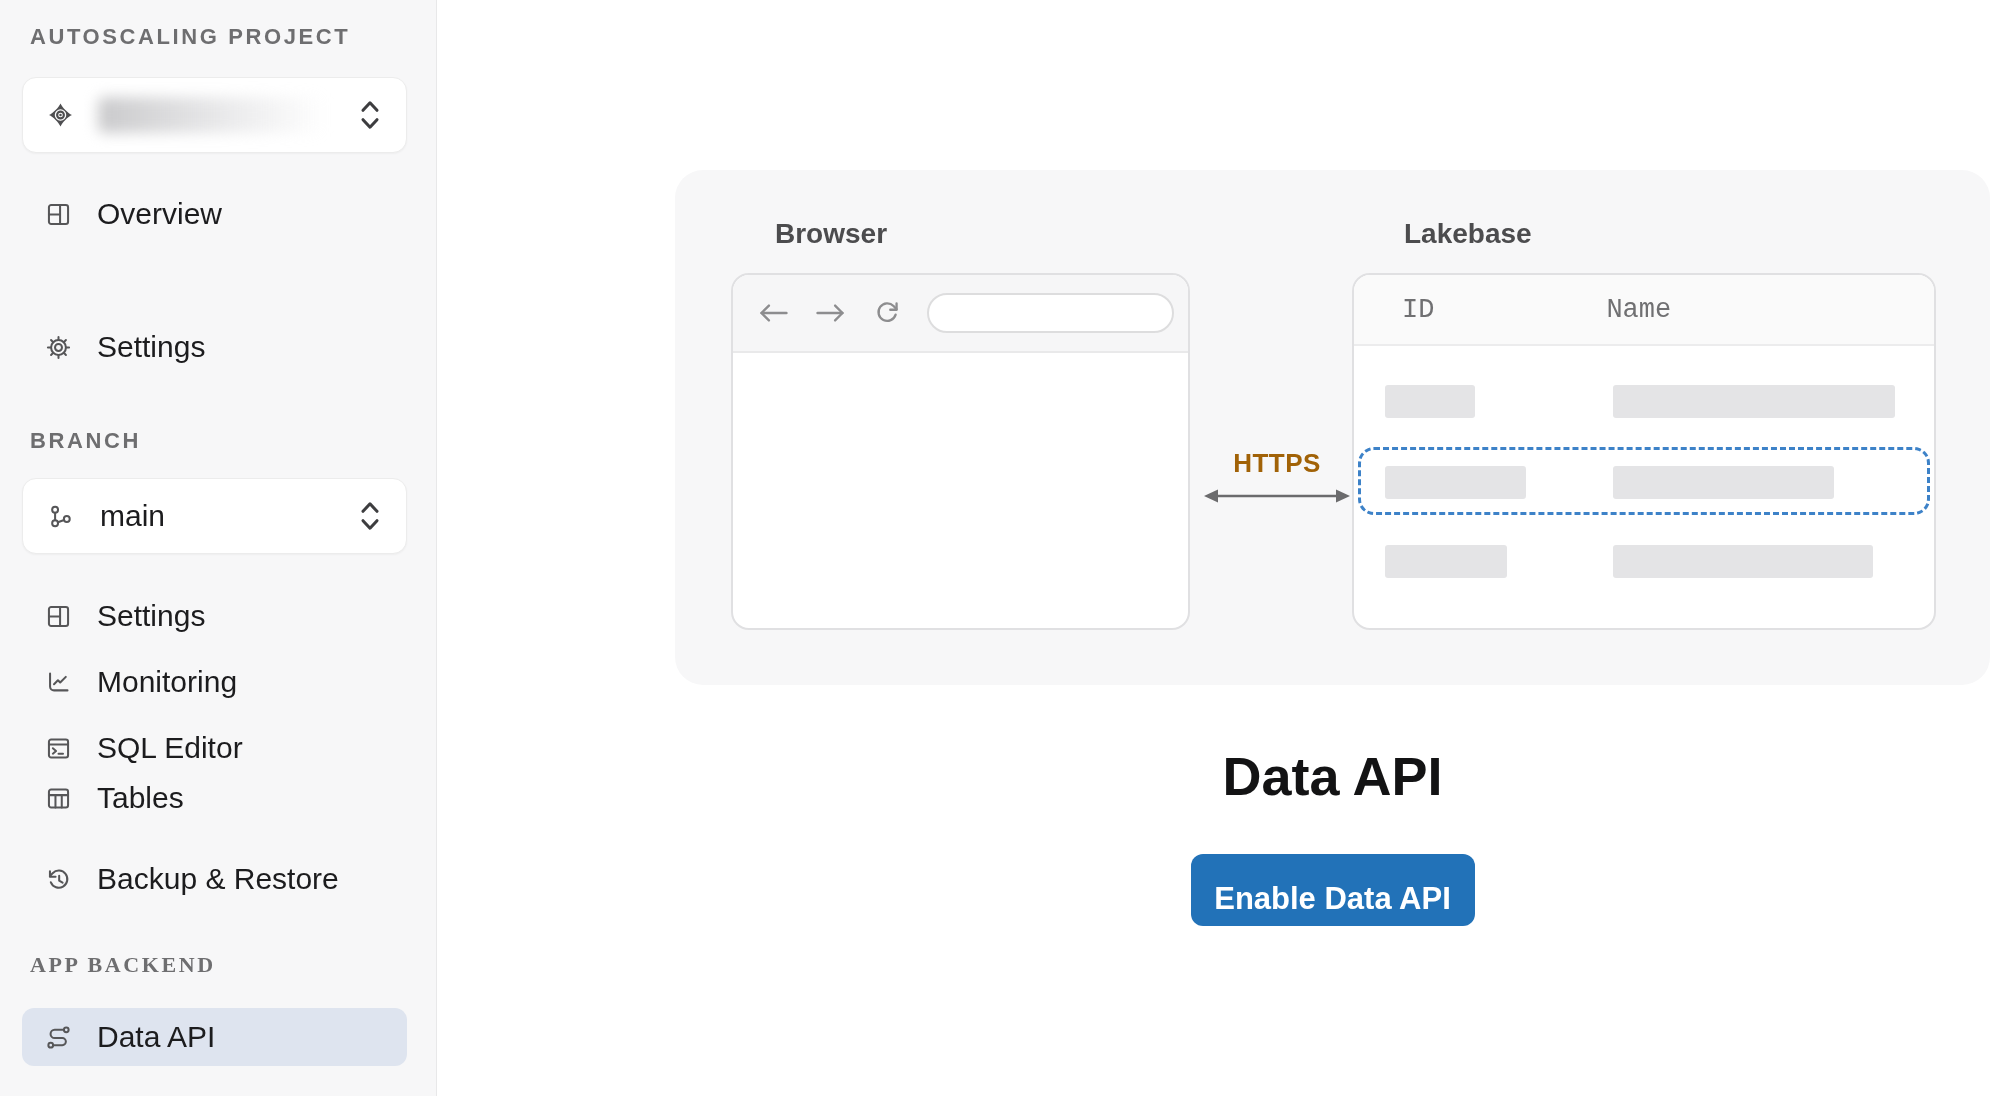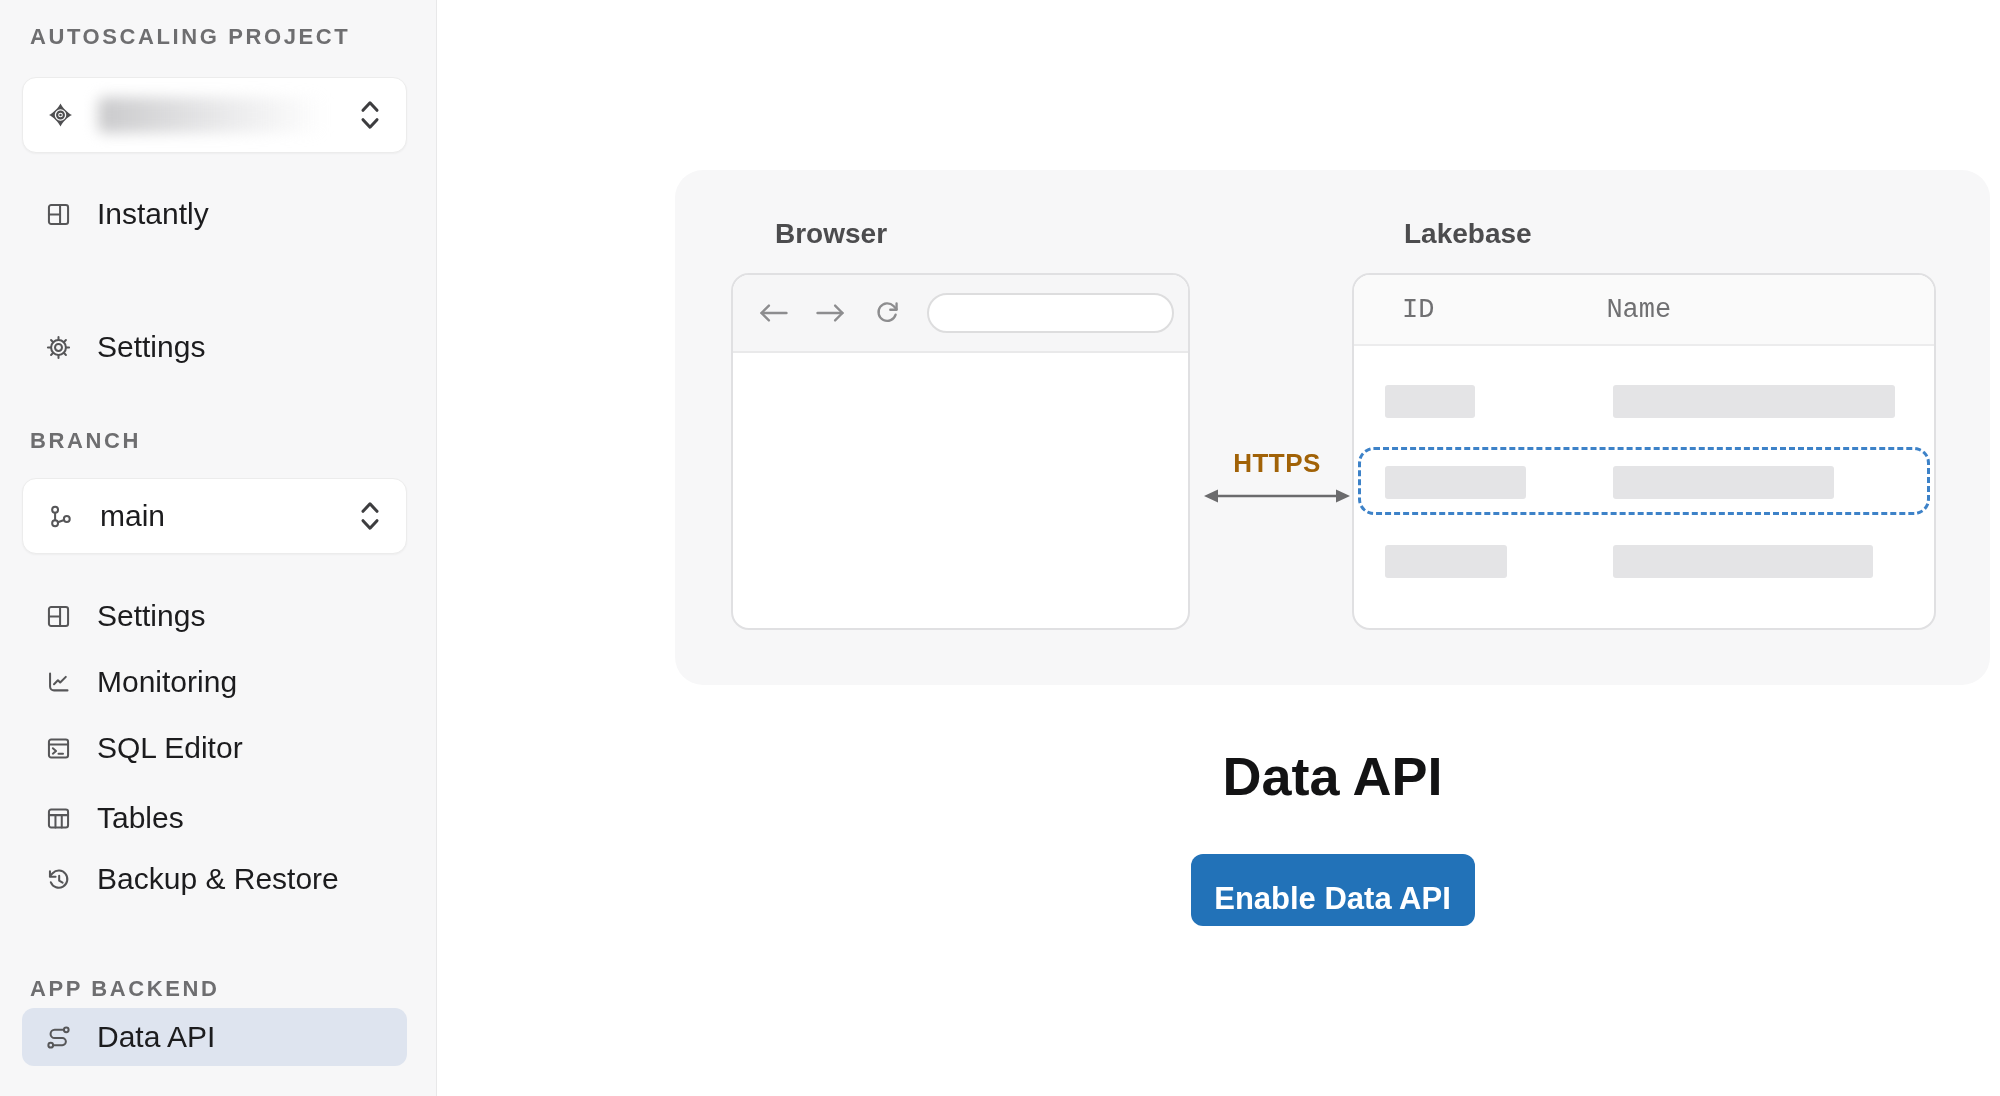--- a/index.html
+++ b/index.html
@@ -117,21 +117,21 @@
     </div>
 
     <div class="nav-item" style="top:186px;">
       <span class="icon">
         <svg width="27" height="27" viewBox="0 0 24 24" fill="none" stroke="#565658" stroke-width="1.8" stroke-linecap="round">
           <rect x="3.5" y="3.5" width="17" height="17" rx="2"></rect>
           <line x1="13.4" y1="3.5" x2="13.4" y2="20.5"></line>
           <line x1="3.5" y1="12" x2="13.4" y2="12"></line>
         </svg>
       </span>
-      <span class="label">Instantly</span>
+      <span class="label">Overview</span>
     </div>
 
 
     <div class="nav-item" style="top:319px;">
       <span class="icon">
         <svg width="27" height="27" viewBox="0 0 24 24" fill="none" stroke="#565658" stroke-width="1.8" stroke-linecap="round">
           <circle cx="12" cy="12" r="3.1"></circle>
           <circle cx="12" cy="12" r="6.6"></circle>
           <line x1="12" y1="5.4" x2="12" y2="2.6"></line>
             <line x1="12" y1="18.6" x2="12" y2="21.4"></line>
@@ -193,21 +193,21 @@
         <svg width="27" height="27" viewBox="0 0 24 24" fill="none" stroke="#565658" stroke-width="1.8" stroke-linecap="round" stroke-linejoin="round">
           <rect x="3.5" y="4" width="17" height="16" rx="2"></rect>
           <line x1="3.5" y1="8.4" x2="20.5" y2="8.4"></line>
           <polyline points="7,11.8 9.8,14.2 7,16.6"></polyline>
           <line x1="12" y1="16.6" x2="16" y2="16.6"></line>
         </svg>
       </span>
       <span class="label">SQL Editor</span>
     </div>
 
-    <div class="nav-item" style="top:790px;">
+    <div class="nav-item" style="top:770px;">
       <span class="icon">
         <svg width="27" height="27" viewBox="0 0 24 24" fill="none" stroke="#565658" stroke-width="1.8" stroke-linecap="round">
           <rect x="3.5" y="4" width="17" height="16" rx="2"></rect>
           <line x1="3.5" y1="9" x2="20.5" y2="9"></line>
           <line x1="9.3" y1="9" x2="9.3" y2="20"></line>
           <line x1="14.9" y1="9" x2="14.9" y2="20"></line>
         </svg>
       </span>
       <span class="label">Tables</span>
     </div>
@@ -216,21 +216,21 @@
       <span class="icon">
         <svg width="27" height="27" viewBox="0 0 24 24" fill="none" stroke="#565658" stroke-width="1.8" stroke-linecap="round" stroke-linejoin="round">
           <polyline points="4.4,4.6 4.4,9.6 9.4,9.6"></polyline>
           <path d="M5.2 14.5 A7.6 7.6 0 1 0 6.8 6.4 L4.4 9.1"></path>
           <polyline points="12.6,8.6 12.6,13 15.6,14.8"></polyline>
         </svg>
       </span>
       <span class="label">Backup &amp; Restore</span>
     </div>
 
-    <div class="section-label" style="top:976px;">APP BACKEND</div>
+    <div class="section-label" style="top:952px;font-family:Liberation Serif, serif;">APP BACKEND</div>
 
     <div class="nav-item active" style="top:1008px;height:58px;">
       <span class="icon">
         <svg width="27" height="27" viewBox="0 0 24 24" fill="none" stroke="#565658" stroke-width="1.8" stroke-linecap="round">
           <circle cx="18.9" cy="5.2" r="2.1"></circle>
           <circle cx="5.1" cy="18.8" r="2.1"></circle>
           <path d="M16.8 5.2 H8.6 A3.65 3.65 0 0 0 8.6 12.5 H15.4 A3.15 3.15 0 0 1 15.4 18.8 H7.2"></path>
         </svg>
       </span>
       <span class="label">Data API</span>

